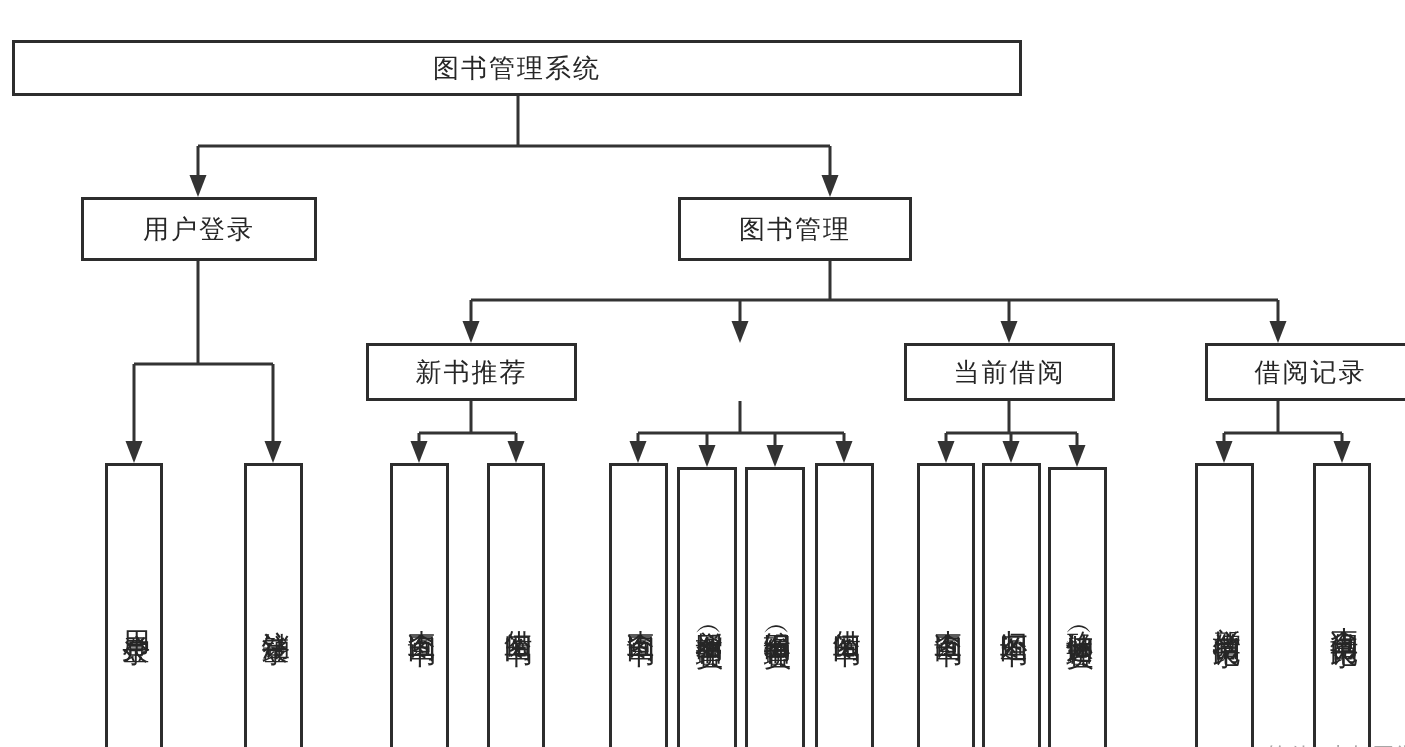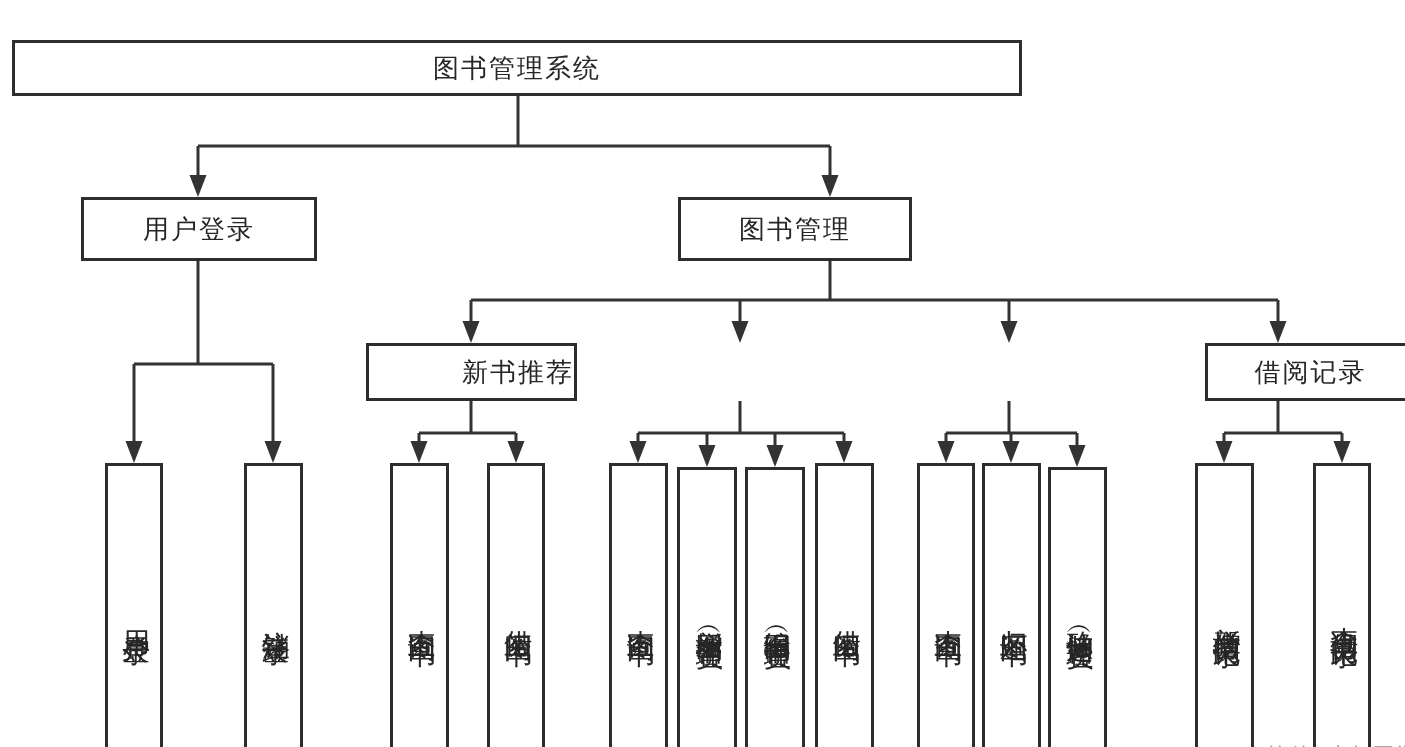--- a/index.html
+++ b/index.html
@@ -94,22 +94,25 @@
     <span>图书管理系统</span>
   </div>
 
   <div class="box head" style="left:81px; top:169px; width:236px; height:64px;">
     <span>用户登录</span>
   </div>
   <div class="box head" style="left:678px; top:169px; width:234px; height:64px;">
     <span>图书管理</span>
   </div>
 
-  <div class="box head" style="left:366px; top:315px; width:211px; height:58px;justify-content:flex-end;">
+  <div class="box head" style="left:366px; top:315px; width:211px; height:58px;">
     <span>新书推荐</span>
+  </div>
+  <div class="box head" style="left:904px; top:315px; width:211px; height:58px;">
+    <span>当前借阅</span>
   </div>
   <div class="box head" style="left:1205px; top:315px; width:211px; height:58px;">
     <span>借阅记录</span>
   </div>
 
   <div class="box leaf" style="left:105px; top:435px; width:58px; height:301px;">
     <span class="vtext">用户登录</span>
   </div>
   <div class="box leaf" style="left:244px; top:435px; width:59px; height:301px;">
     <span class="vtext">注销登录</span>

